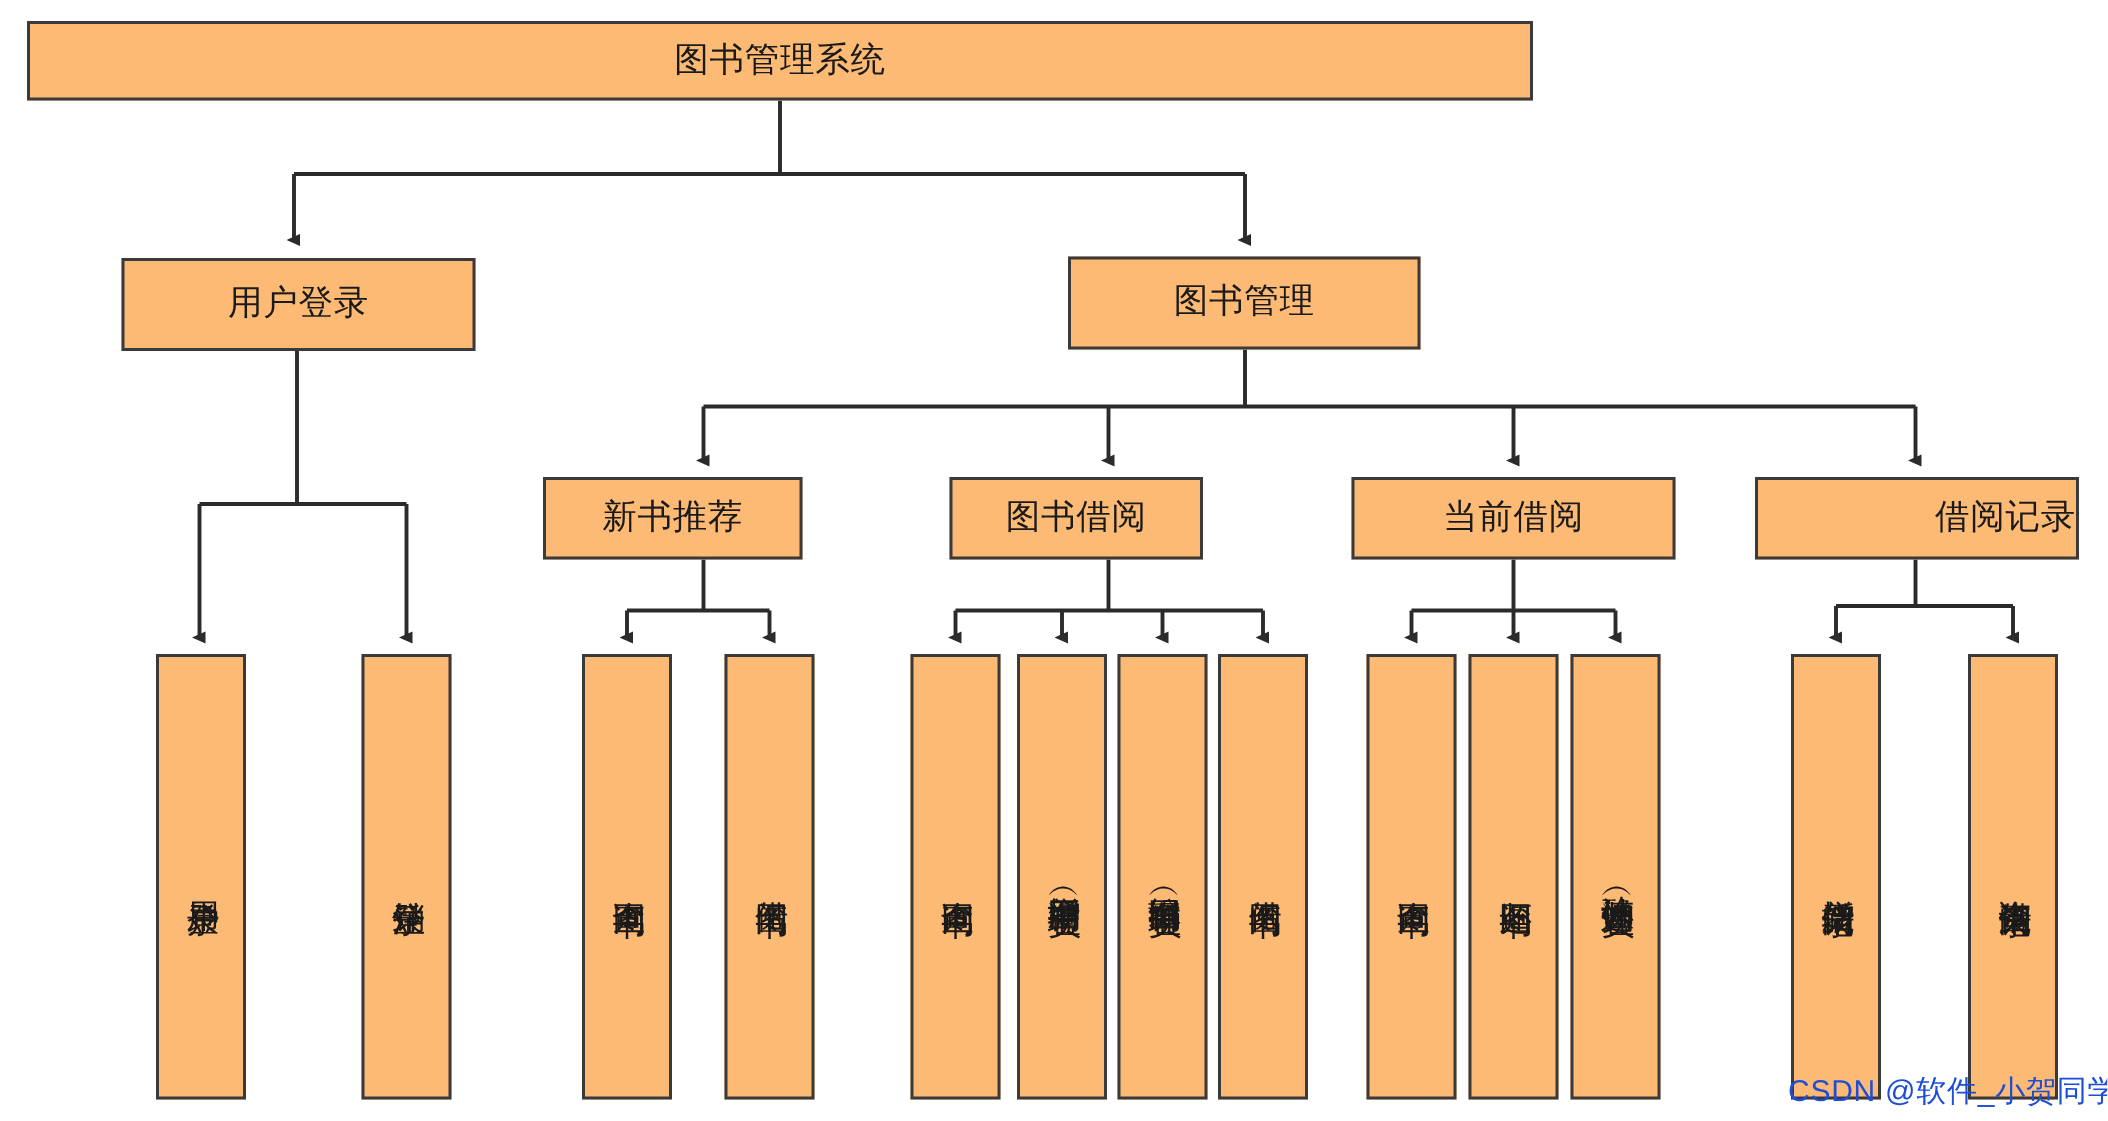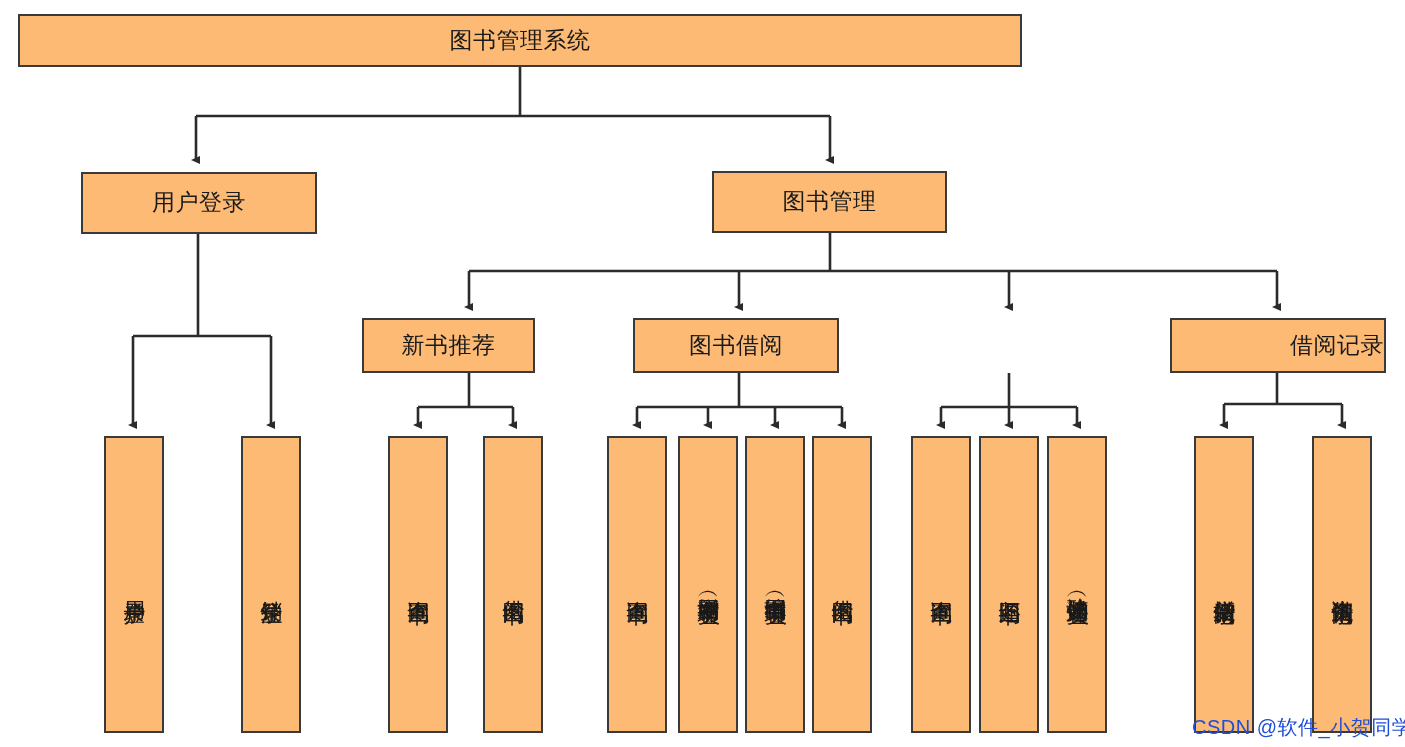--- a/index.html
+++ b/index.html
@@ -127,22 +127,25 @@
   <div class="node horizontal" style="left:81px; top:172px; width:236px; height:62px;">
     <span>用户登录</span>
   </div>
   <div class="node horizontal" style="left:712px; top:171px; width:235px; height:62px;">
     <span>图书管理</span>
   </div>
 
   <div class="node horizontal" style="left:362px; top:318px; width:173px; height:55px;">
     <span>新书推荐</span>
   </div>
-  <div class="node horizontal" style="left:633px; top:318px; width:206px; height:55px;">
+  <div class="node horizontal" style="left:633px; top:318px; width:169px; height:55px;">
     <span>图书借阅</span>
+  </div>
+  <div class="node horizontal" style="left:901px; top:318px; width:216px; height:55px;">
+    <span>当前借阅</span>
   </div>
   <div class="node horizontal" style="left:1170px; top:318px; width:216px; height:55px;justify-content:flex-end;">
     <span>借阅记录</span>
   </div>
 
   <div class="node vertical" style="left:104px; top:436px; width:60px; height:297px;">
     <span class="vlabel">用户登录</span>
   </div>
   <div class="node vertical" style="left:241px; top:436px; width:60px; height:297px;">
     <span class="vlabel">注销登录</span>

